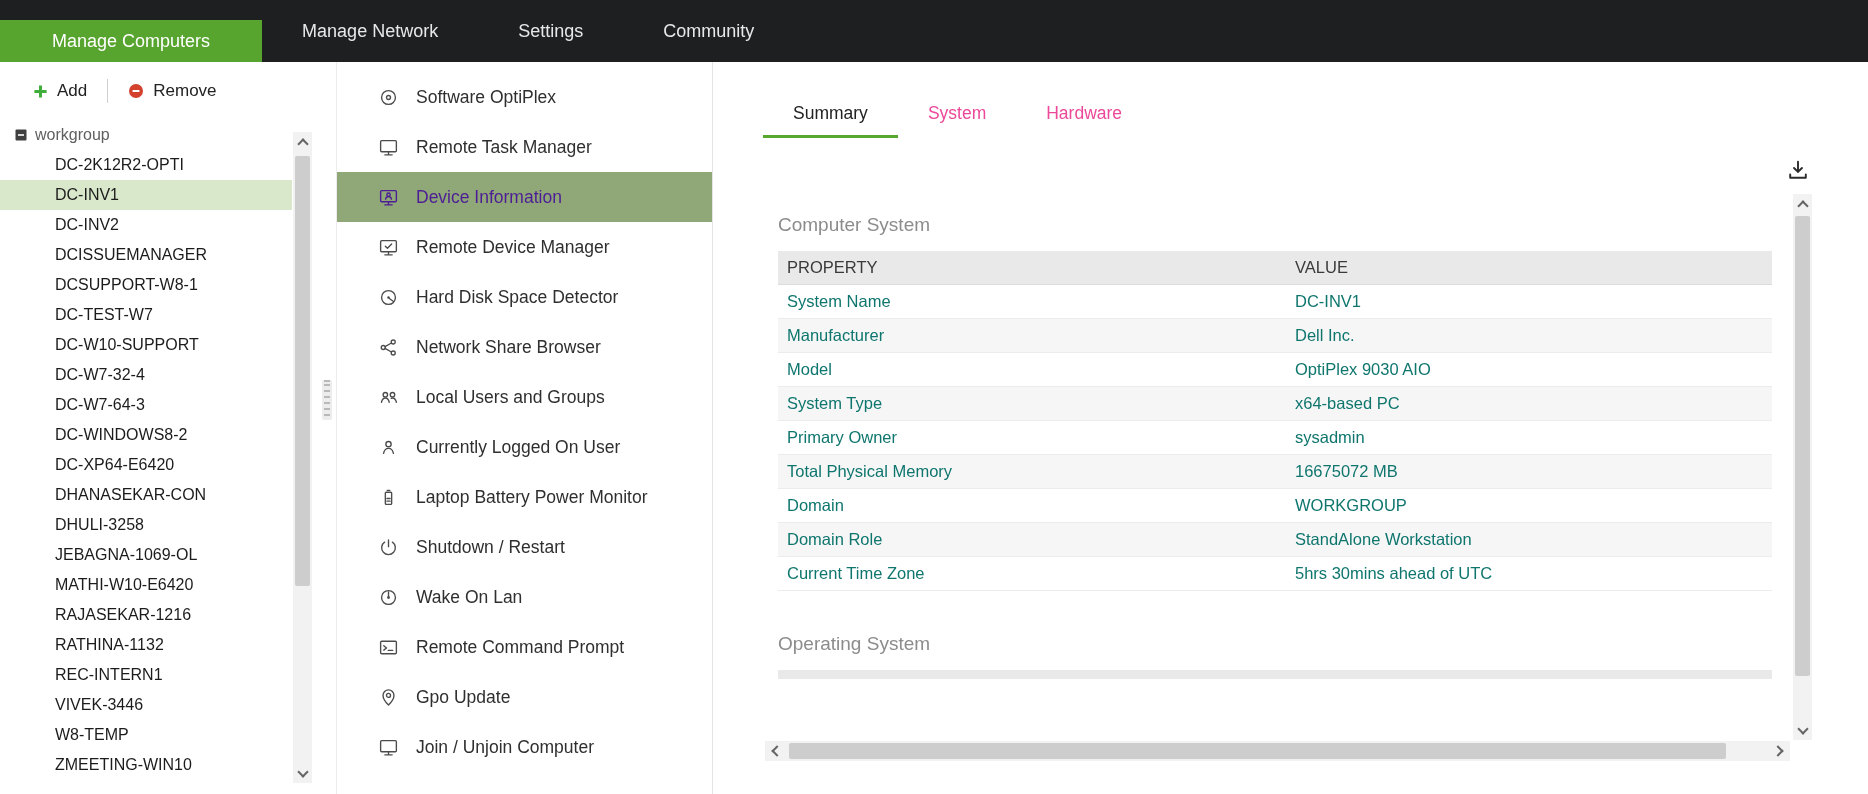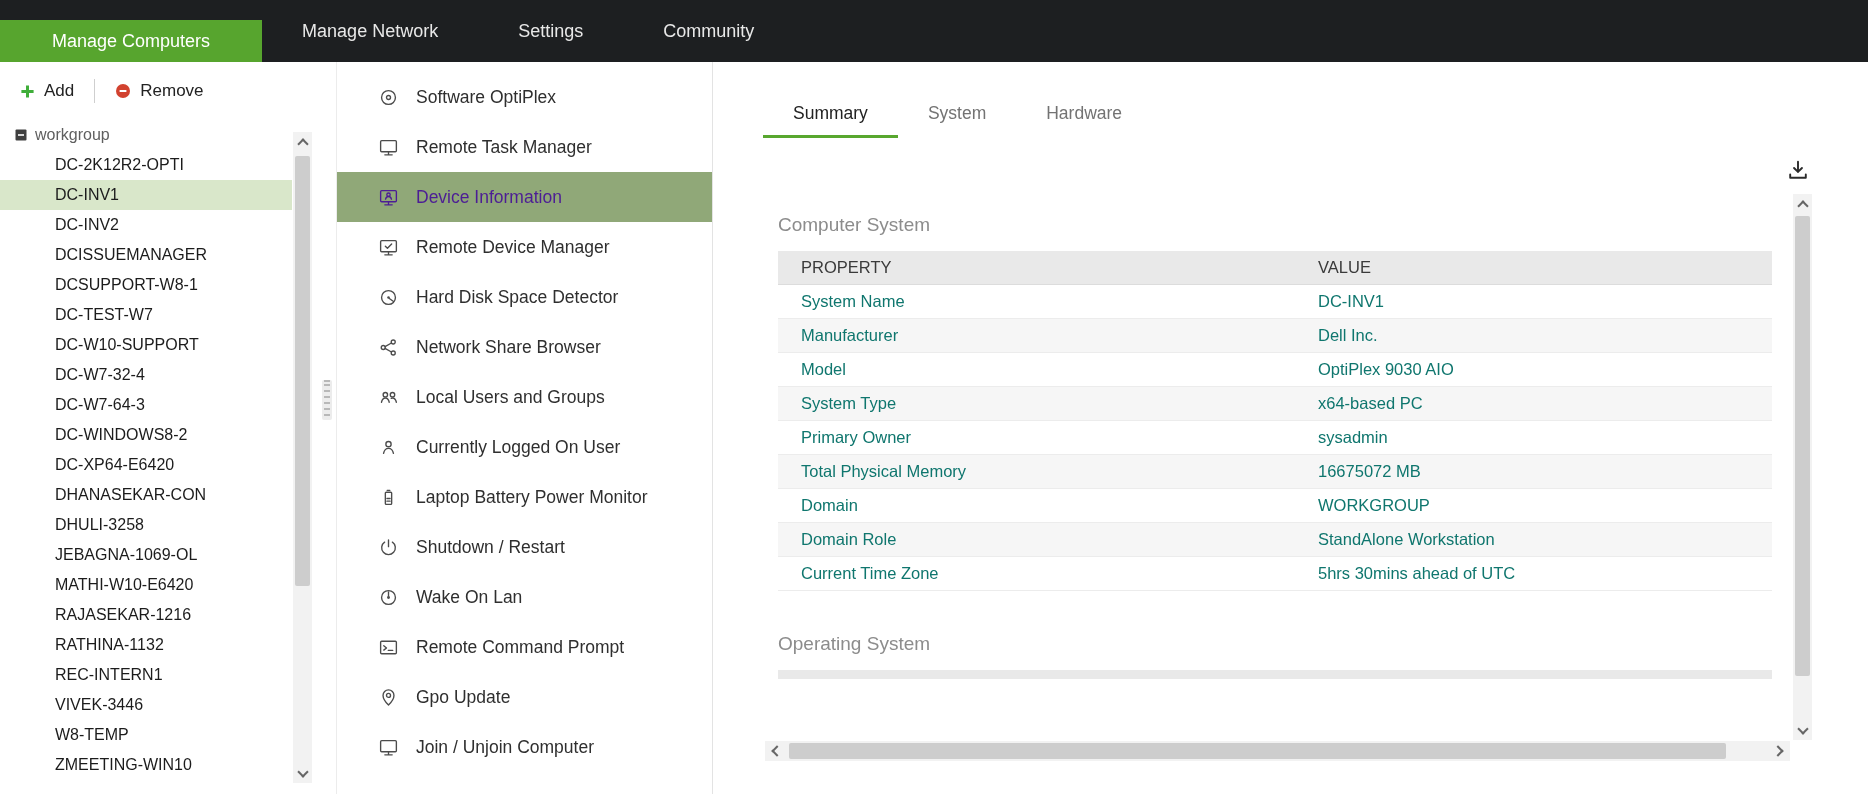--- a/index.html
+++ b/index.html
@@ -10,21 +10,21 @@
   
   .topbar { height:62px; background:#1d1f21; display:flex; align-items:stretch; flex-shrink:0; }
   .nav-tab { display:flex; align-items:center; padding:0 40px; color:#e8e8e8; font-size:18px; cursor:pointer; }
   .nav-tab.active { background:#57a52e; color:#fff; padding:0 52px;margin-top:20px; }
 
   
   .body { flex:1; display:flex; min-height:0; }
 
   
   .left-panel { width:337px; flex-shrink:0; position:relative; background:#fff; border-right:1px solid #ececec; }
-  .lp-toolbar { height:58px; display:flex; align-items:center; padding-left:20px; }
+  .lp-toolbar { height:58px; display:flex; align-items:center; padding-left:33px; }
   .tb-btn { display:flex; align-items:center; gap:9px; background:none; border:none; font-size:17px; color:#222; cursor:pointer; font-family:inherit; }
   .tb-sep { width:1px; height:24px; background:#cfcfcf; margin:0 20px; }
   .tree { width:292px; }
   .tree-group { height:30px; display:flex; align-items:center; gap:8px; padding-left:15px; color:#5f5f5f; font-size:16px; }
   .tree-item { height:30px; line-height:30px; padding-left:55px; font-size:16px; color:#1c1c1c; white-space:nowrap; cursor:pointer; }
   .tree-item.selected { background:#d9e7ca; }
   .tree-items { overflow:hidden; height:632px; }
 
   
   .vscroll { position:absolute; width:19px; background:#f2f2f2; }
@@ -47,33 +47,33 @@
   .middle-panel { width:376px; flex-shrink:0; background:#fff; border-right:1px solid #e3e3e3; padding-top:10px; }
   .mi { height:50px; display:flex; align-items:center; gap:17px; padding-left:40px; color:#4c4c4c; font-size:17.5px; cursor:pointer; }
   .mi .mi-label { color:#2f2f2f; }
   .mi.selected { background:#90a878; }
   .mi.selected, .mi.selected .mi-label { color:#4c1d95; }
   .mi-ic { width:22px; height:22px; display:flex; align-items:center; justify-content:center; flex-shrink:0; }
 
   
   .main { flex:1; position:relative; background:#fff; min-width:0; }
   .tabs { display:flex; margin:30px 0 0 50px; height:46px; }
-  .ctab { padding:0 30px; display:flex; align-items:center; font-size:17.5px; color:#737373; border-bottom:3px solid transparent; cursor:pointer; }
+  .ctab { padding:0 30px; display:flex; align-items:center; font-size:17.5px; color:#ec4899; border-bottom:3px solid transparent; cursor:pointer; }
   .ctab.active { color:#222; border-bottom-color:#58a72f; }
 
   .export-btn { position:absolute; top:96px; right:58px; width:24px; height:24px; cursor:pointer; }
 
   .scrollable { position:absolute; top:132px; left:0; right:80px; bottom:115px; padding:10px 16px 0 65px; overflow:hidden; }
   .section-title { font-size:19px; font-weight:400; color:#8c8c8c; margin:10px 0 15px 0; }
   .section + .section { margin-top:42px; }
   .dtable { width:100%; font-size:16.5px; }
   .dt-head { display:flex; background:#e9e9e9; height:34px; align-items:center; border-bottom:1px solid #dcdcdc; color:#3a3a3a; }
   .dt-row { display:flex; height:34px; align-items:center; border-bottom:1px solid #ececec; color:#0f766e; }
   .dt-body .dt-row:nth-child(even) { background:#f6f6f6; }
-  .dt-cell.prop { width:515px; flex-shrink:0;margin-left:23px; }
+  .dt-cell.prop { width:515px; padding-left:9px; flex-shrink:0; }
   .dt-cell.val { flex:1; padding-left:2px; white-space:nowrap; overflow:hidden; text-overflow:ellipsis; }
 
   .main-vscroll { right:56px; top:132px; height:546px; }
   .hscroll { position:absolute; left:52px; right:78px; top:679px; height:20px; background:#f2f2f2; }
   .hs-arrow { position:absolute; top:0; width:20px; height:20px; display:flex; align-items:center; justify-content:center; cursor:pointer; }
   .hs-arrow.l { left:0; } .hs-arrow.r { right:0; }
   .hs-thumb { position:absolute; top:2px; left:24px; right:64px; height:16px; background:#cdcdcd; border-radius:2px; }
 
   svg { display:block; }
 </style>

